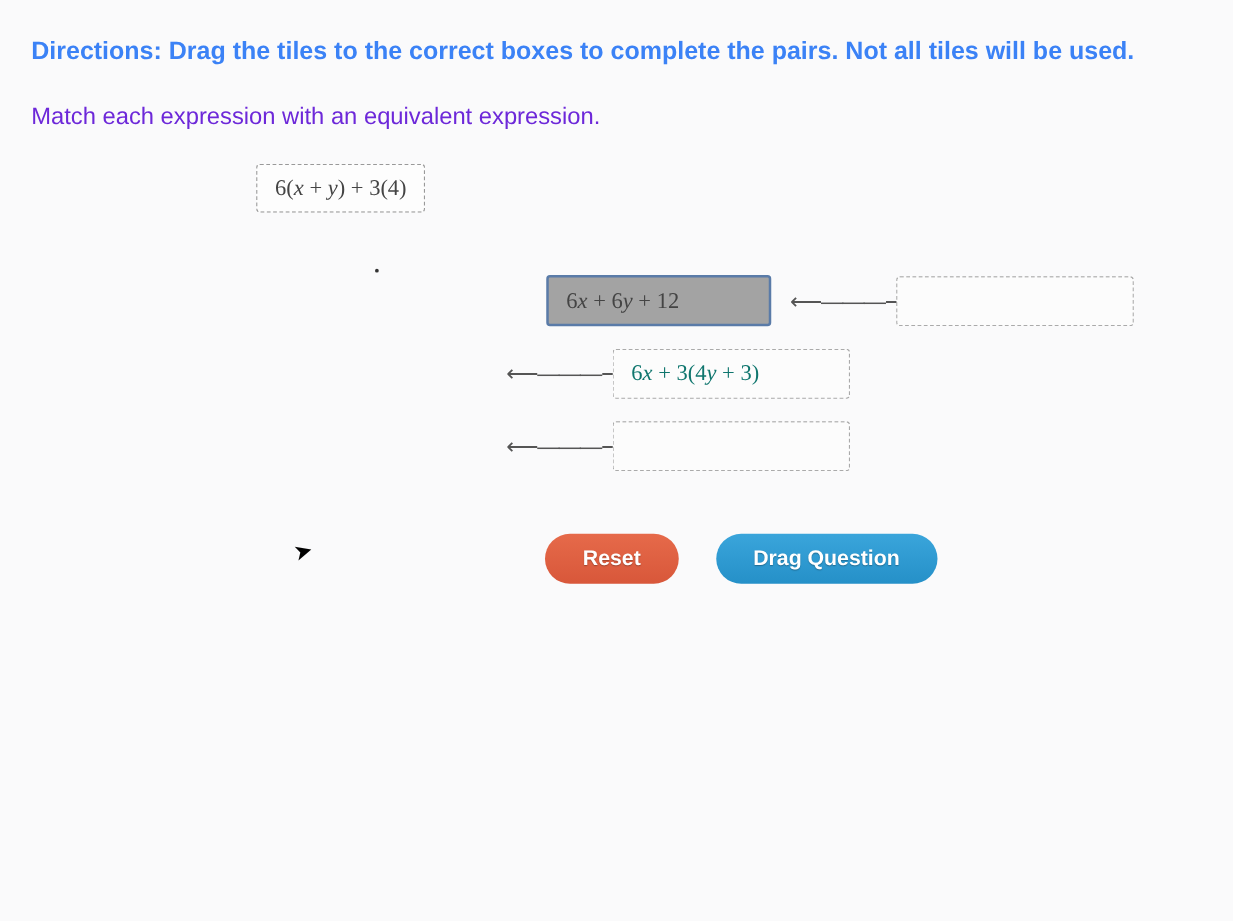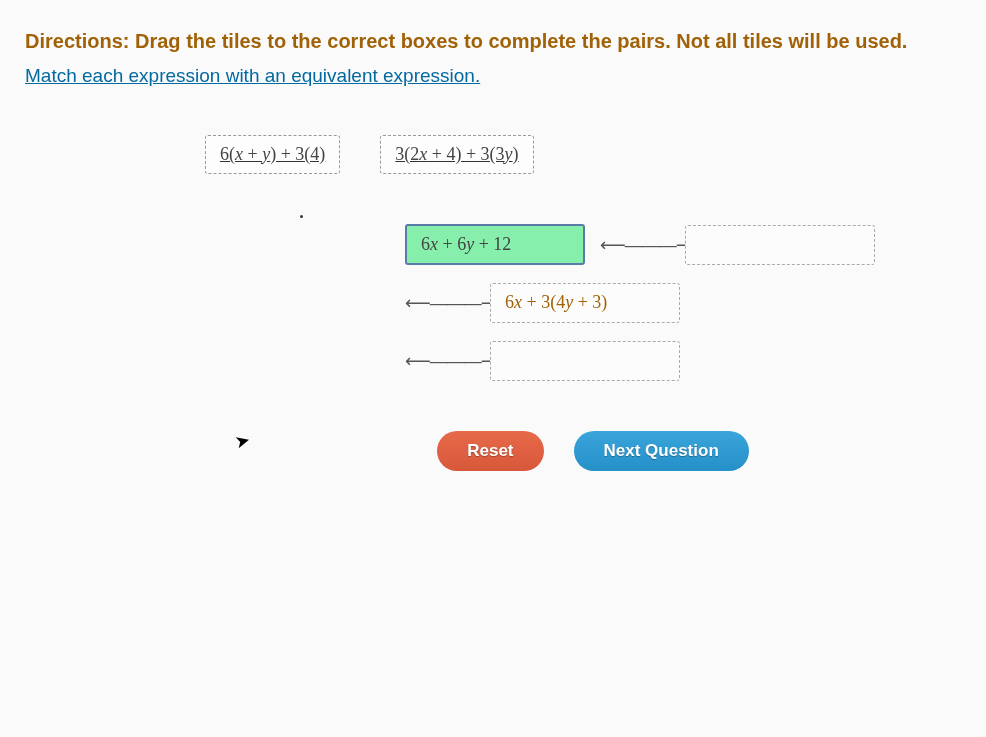--- a/index.html
+++ b/index.html
@@ -11,37 +11,35 @@
       font-family: Arial, sans-serif;
       background: #fafafb;
       padding: 30px 25px;
       width: 986px;
       height: 737px;
       color: #333;
     }
     .directions {
       font-size: 20px;
       font-weight: bold;
-      color: #a16207;
-      margin-bottom: 12px;
+      color: #3b82f6;
+      margin-bottom: 30px;
     }
     .instruction {
       font-size: 19px;
-      color: #0369a1;
-      margin-bottom: 48px;
-      text-decoration: underline;
+      color: #6d28d9;
+      margin-bottom: 26px;
     }
     .tiles-area {
       display: flex;
       flex-wrap: wrap;
       gap: 20px 40px;
       margin-left: 180px;
       margin-bottom: 50px;
       max-width: 760px;
-      text-decoration: underline;
     }
     .tile {
       background: #fdfdfd;
       border: 1px dashed #999;
       padding: 8px 14px;
       border-radius: 3px;
       font-size: 18px;
       font-family: 'Times New Roman', serif;
       color: #444;
       cursor: move;
@@ -56,46 +54,47 @@
       flex-direction: column;
       gap: 18px;
       margin-bottom: 50px;
     }
     .match-row {
       display: flex;
       align-items: center;
       gap: 15px;
     }
     .target-box {
-      background: #86efac;
+      background: #a3a3a3;
       border: 2px solid #5a7ba8;
       padding: 8px 14px;
       border-radius: 3px;
       font-size: 18px;
       font-family: 'Times New Roman', serif;
       color: #444;
       white-space: nowrap;
       min-width: 180px;
       text-align: left;
+      margin-left: 32px;
     }
     .arrow {
       font-size: 18px;
       color: #555;
       width: 70px;
       text-align: center;
       letter-spacing: -1px;
     }
     .drop-zone {
       background: #fcfcfc;
       border: 1px dashed #aaa;
       padding: 8px 14px;
       border-radius: 3px;
       font-size: 18px;
       font-family: 'Times New Roman', serif;
-      color: #a16207;
+      color: #0f766e;
       min-width: 190px;
       min-height: 40px;
       white-space: nowrap;
     }
     .drop-zone.empty {
       color: transparent;
     }
     .drop-zone .var, .target-box .var {
       font-style: italic;
     }
@@ -141,21 +140,20 @@
   </style>
 </head>
 <body>
 
 <div class="directions">Directions: Drag the tiles to the correct boxes to complete the pairs. Not all tiles will be used.</div>
 
 <div class="instruction">Match each expression with an equivalent expression.</div>
 
 <div class="tiles-area">
   <div class="tile">6(<span class="var">x</span> + <span class="var">y</span>) + 3(4)</div>
-  <div class="tile">3(2<span class="var">x</span> + 4) + 3(3<span class="var">y</span>)</div>
 </div>
 
 <div class="dot"></div>
 
 <div class="cursor-pointer">➤</div>
 
 <div class="matching-area">
   <div class="match-row">
     <div class="target-box">6<span class="var">x</span> + 6<span class="var">y</span> + 12</div>
     <div class="arrow">⟵―――⟶</div>
@@ -166,14 +164,14 @@
     <div class="drop-zone">6<span class="var">x</span> + 3(4<span class="var">y</span> + 3)</div>
   </div>
   <div class="match-row">
     <div class="arrow">⟵―――⟶</div>
     <div class="drop-zone empty">&nbsp;</div>
   </div>
 </div>
 
 <div class="buttons-area">
   <button class="btn btn-reset">Reset</button>
-  <button class="btn btn-next">Next Question</button>
+  <button class="btn btn-next">Drag Question</button>
 </div>
 
 </body></html>

